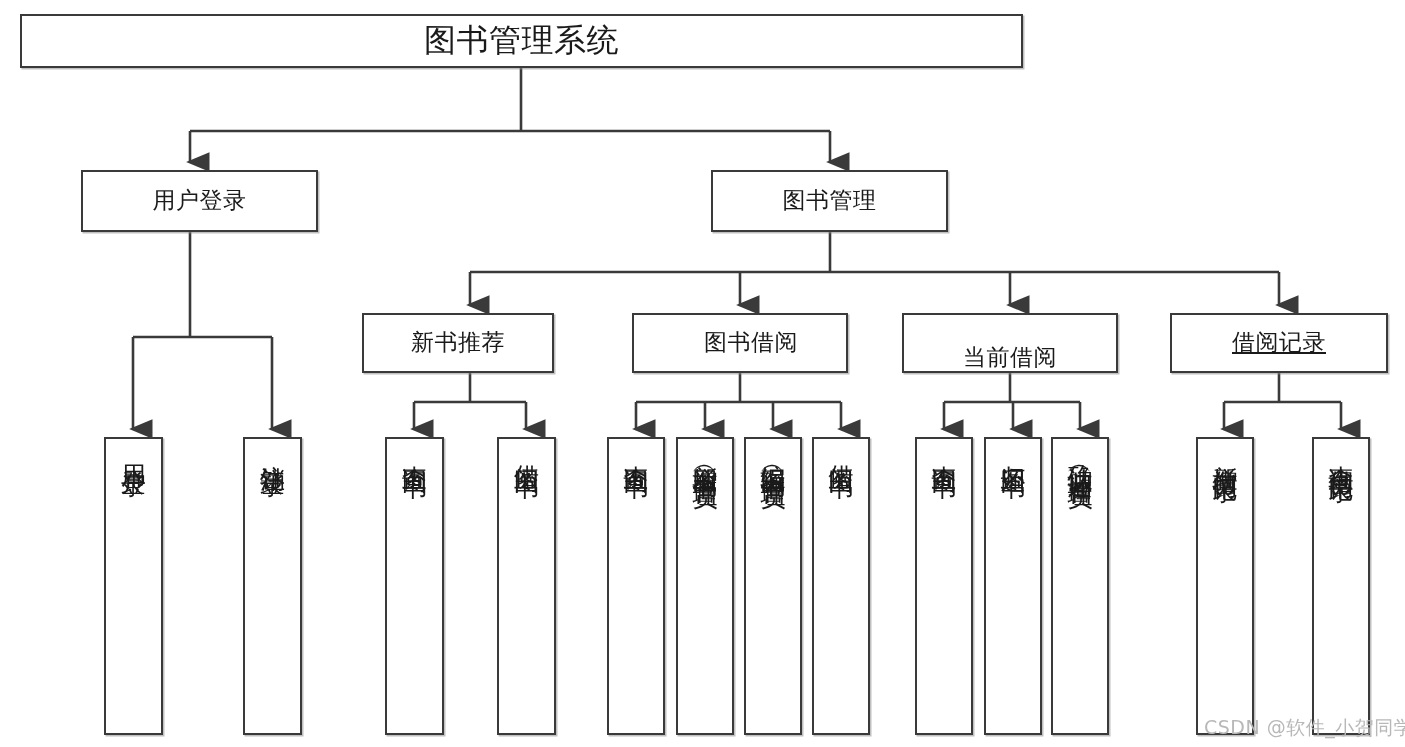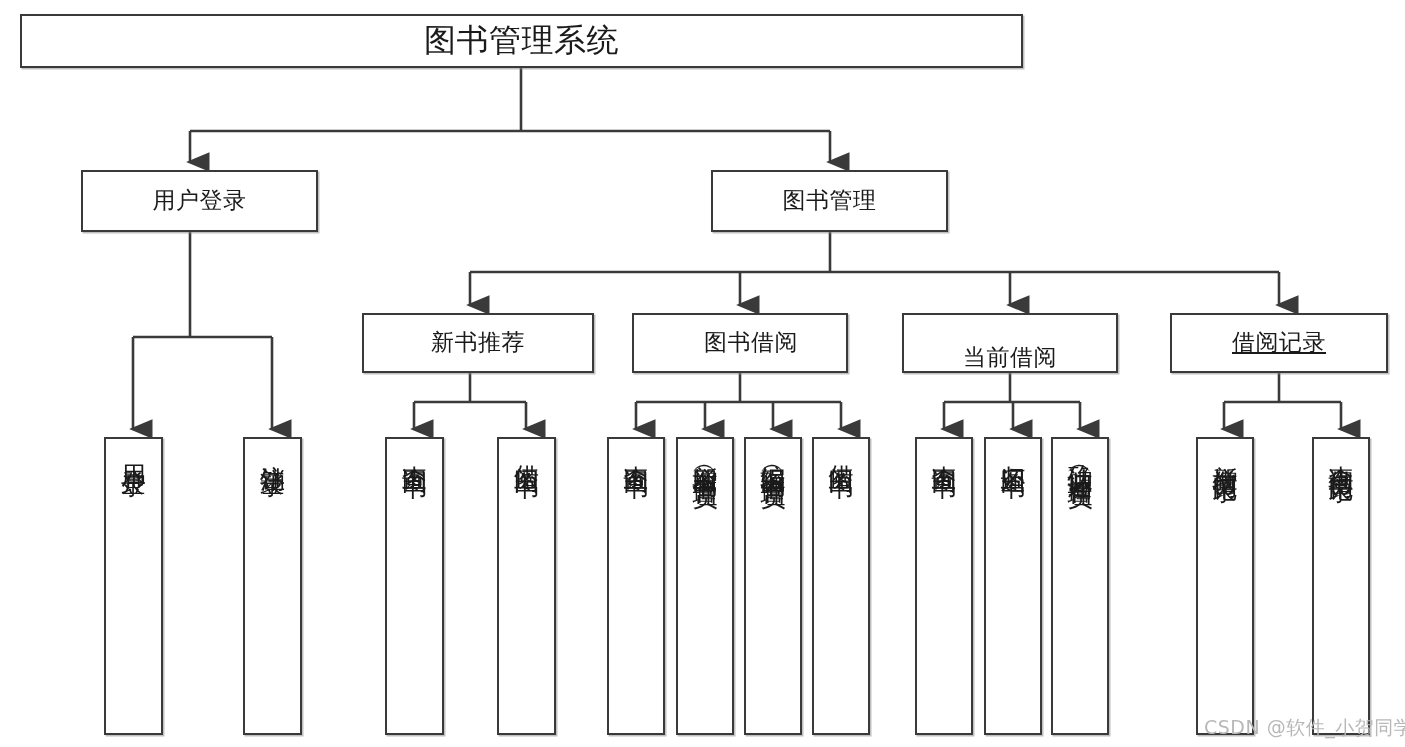--- a/index.html
+++ b/index.html
@@ -133,21 +133,21 @@
     <span class="label">图书管理系统</span>
   </div>
 
   <div class="node horiz" style="left:81px; top:170px; width:237px; height:62px;">
     <span class="label">用户登录</span>
   </div>
   <div class="node horiz" style="left:711px; top:170px; width:237px; height:62px;">
     <span class="label">图书管理</span>
   </div>
 
-  <div class="node horiz" style="left:362px; top:313px; width:232px; height:60px;text-align:right;">
+  <div class="node horiz" style="left:362px; top:313px; width:192px; height:60px;text-align:right;">
     <span class="label">新书推荐</span>
   </div>
   <div class="node horiz" style="left:632px; top:313px; width:216px; height:60px;padding-left:22px;">
     <span class="label">图书借阅</span>
   </div>
   <div class="node horiz" style="left:902px; top:313px; width:216px; height:60px;align-items:flex-end;">
     <span class="label">当前借阅</span>
   </div>
   <div class="node horiz" style="left:1170px; top:313px; width:218px; height:60px;text-decoration:underline;">
     <span class="label">借阅记录</span>

